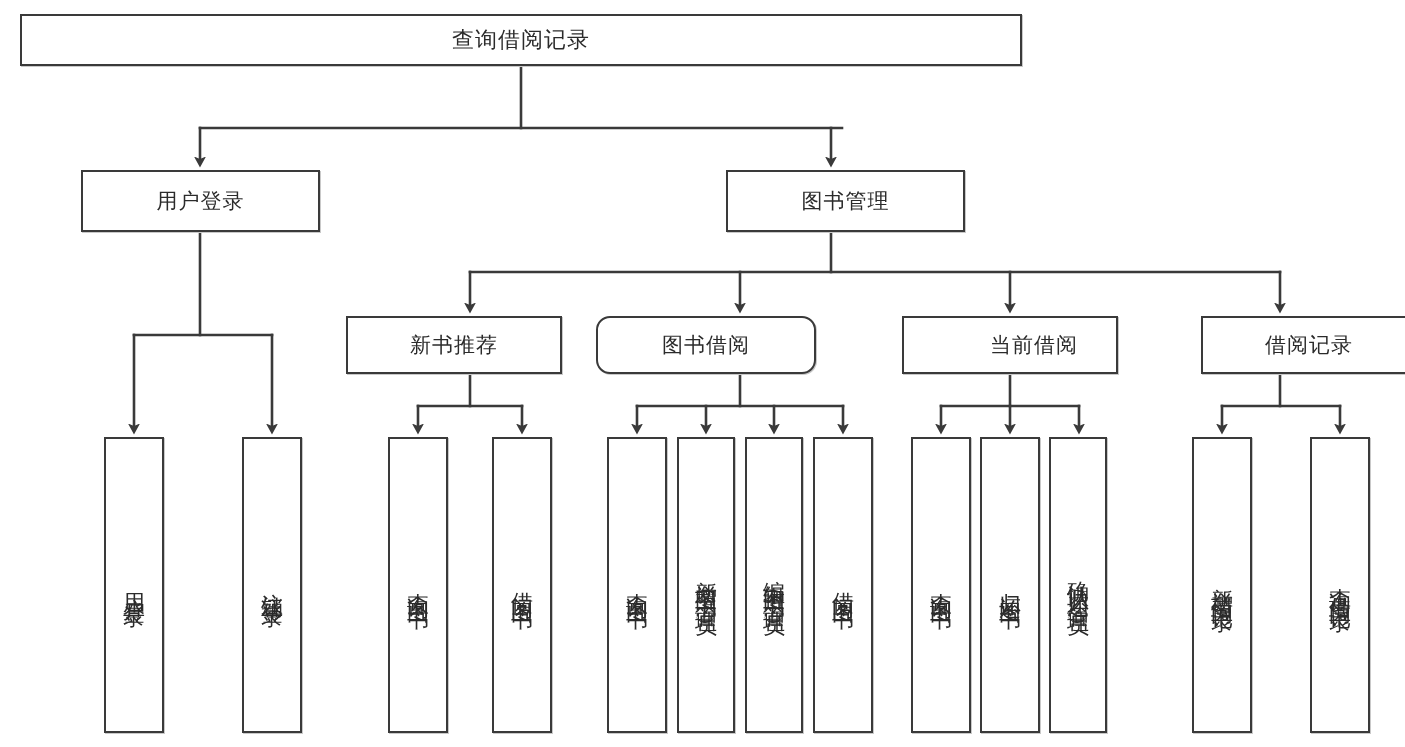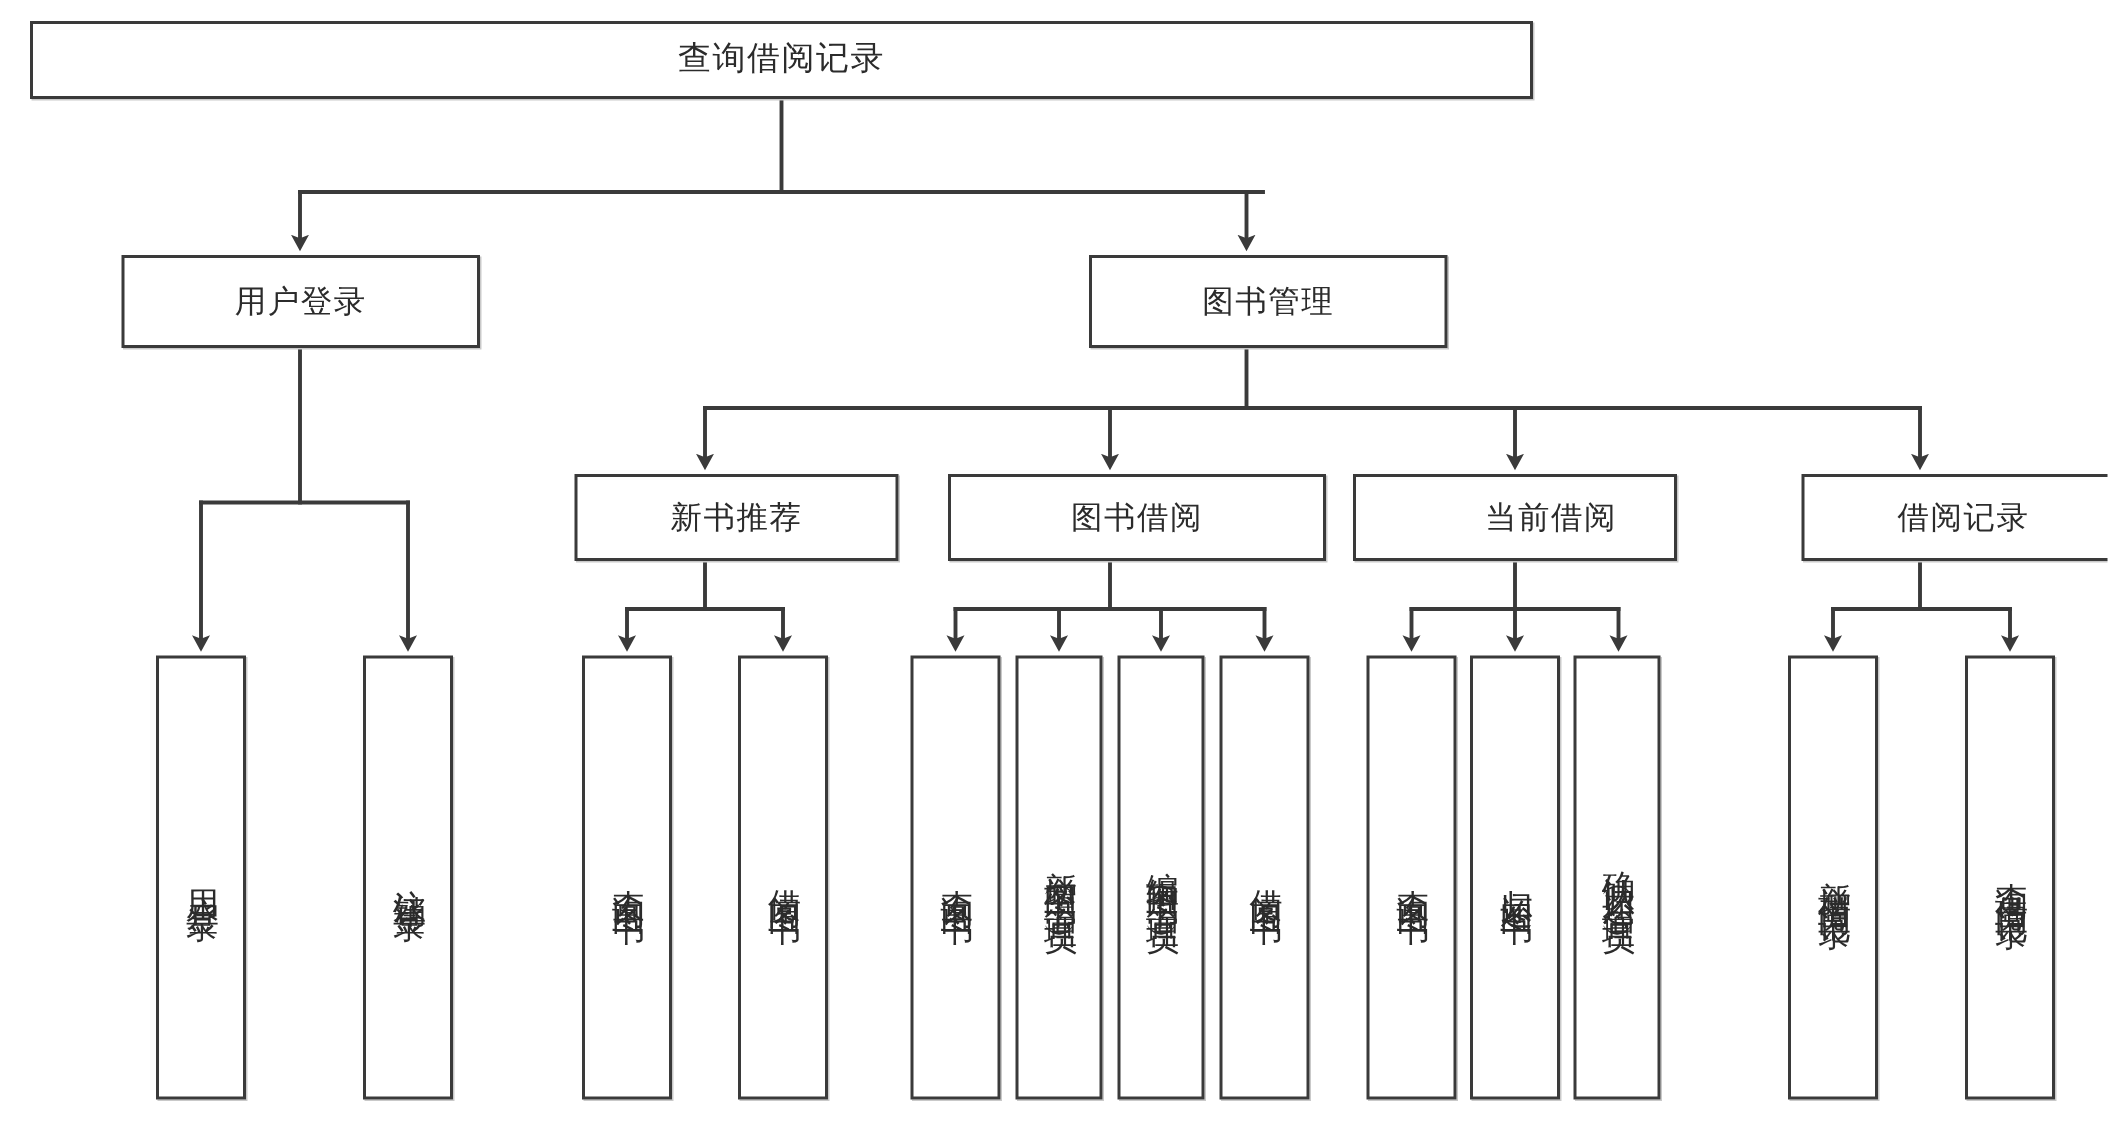--- a/index.html
+++ b/index.html
@@ -115,25 +115,25 @@
   </div>
 
   <div class="node lvl2" style="left:81px;top:170px;width:239px;height:62px;">
     <span class="lbl">用户登录</span>
   </div>
 
   <div class="node lvl2" style="left:711px;top:170px;width:239px;height:62px;margin-left:15px;">
     <span class="lbl">图书管理</span>
   </div>
 
-  <div class="node lvl3" style="left:383px;top:316px;width:216px;height:58px;">
+  <div class="node lvl3" style="left:346px;top:316px;width:216px;height:58px;">
     <span class="lbl">新书推荐</span>
   </div>
 
-  <div class="node lvl3" style="left:632px;top:316px;width:252px;height:58px;">
+  <div class="node lvl3" style="left:596px;top:316px;width:220px;height:58px;border-radius:14px;">
     <span class="lbl">图书借阅</span>
   </div>
 
   <div class="node lvl3" style="left:902px;top:316px;width:216px;height:58px;padding-left:48px;">
     <span class="lbl">当前借阅</span>
   </div>
 
   <div class="node lvl3" style="left:1172px;top:316px;width:216px;height:58px;margin-left:29px;">
     <span class="lbl">借阅记录</span>
   </div>

